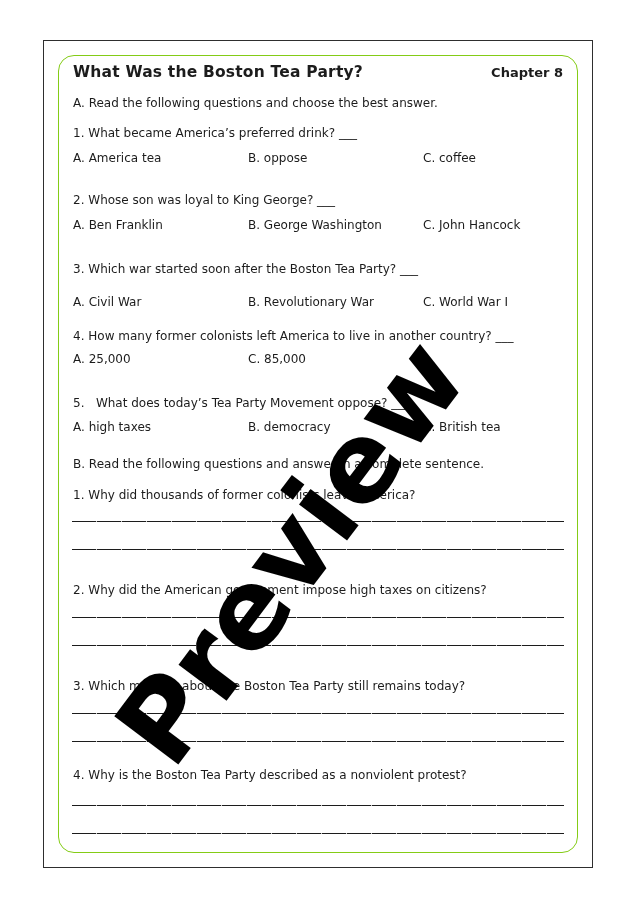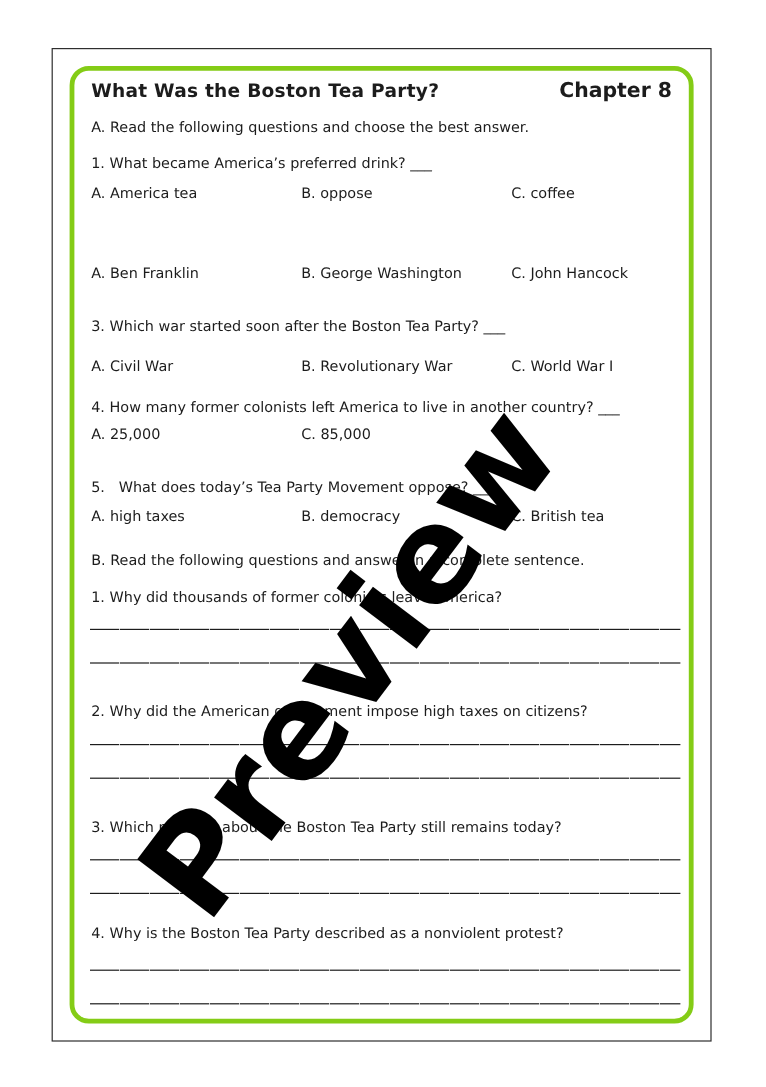--- a/index.html
+++ b/index.html
@@ -26,21 +26,21 @@
     border: 1px solid #2e2e2e;
     box-sizing: border-box;
   }
   
   .inner-box {
     position: absolute;
     left: 58px;
     top: 55px;
     width: 520px;
     height: 798px;
-    border: 4px solid #84cc16;
+    border: 1px solid #84cc16;
     border-radius: 16px;
     box-sizing: border-box;
   }
   .row {
     position: absolute;
     left: 14px;
     right: 14px;
     font-size: 12px;
     line-height: 1.2;
     white-space: pre;
@@ -49,21 +49,21 @@
     display: flex;
     justify-content: space-between;
     align-items: baseline;
   }
   .title {
     font-size: 15.5px;
     font-weight: bold;
     letter-spacing: 0.2px;
   }
   .chapter {
-    font-size: 17px;
+    font-size: 13px;
     font-weight: bold;
   }
   .options-row {
     display: grid;
     grid-template-columns: 175px 175px 1fr;
   }
   .ans-line {
     position: absolute;
     left: 13px;
     width: 492px;
@@ -103,20 +103,21 @@
 
     <div class="row" style="top:40px">A. Read the following questions and choose the best answer.</div>
 
     <div class="row" style="top:70px">1. What became America’s preferred drink? ___</div>
     <div class="row options-row" style="top:95px">
       <span>A. America tea</span>
       <span>B. oppose</span>
       <span>C. coffee</span>
     </div>
 
+    <div class="row" style="top:137px">2. Whose son was loyal to King George? ___</div>
     <div class="row options-row" style="top:162px">
       <span>A. Ben Franklin</span>
       <span>B. George Washington</span>
       <span>C. John Hancock</span>
     </div>
 
     <div class="row" style="top:206px">3. Which war started soon after the Boston Tea Party? ___</div>
     <div class="row options-row" style="top:239px">
       <span>A. Civil War</span>
       <span>B. Revolutionary War</span>

